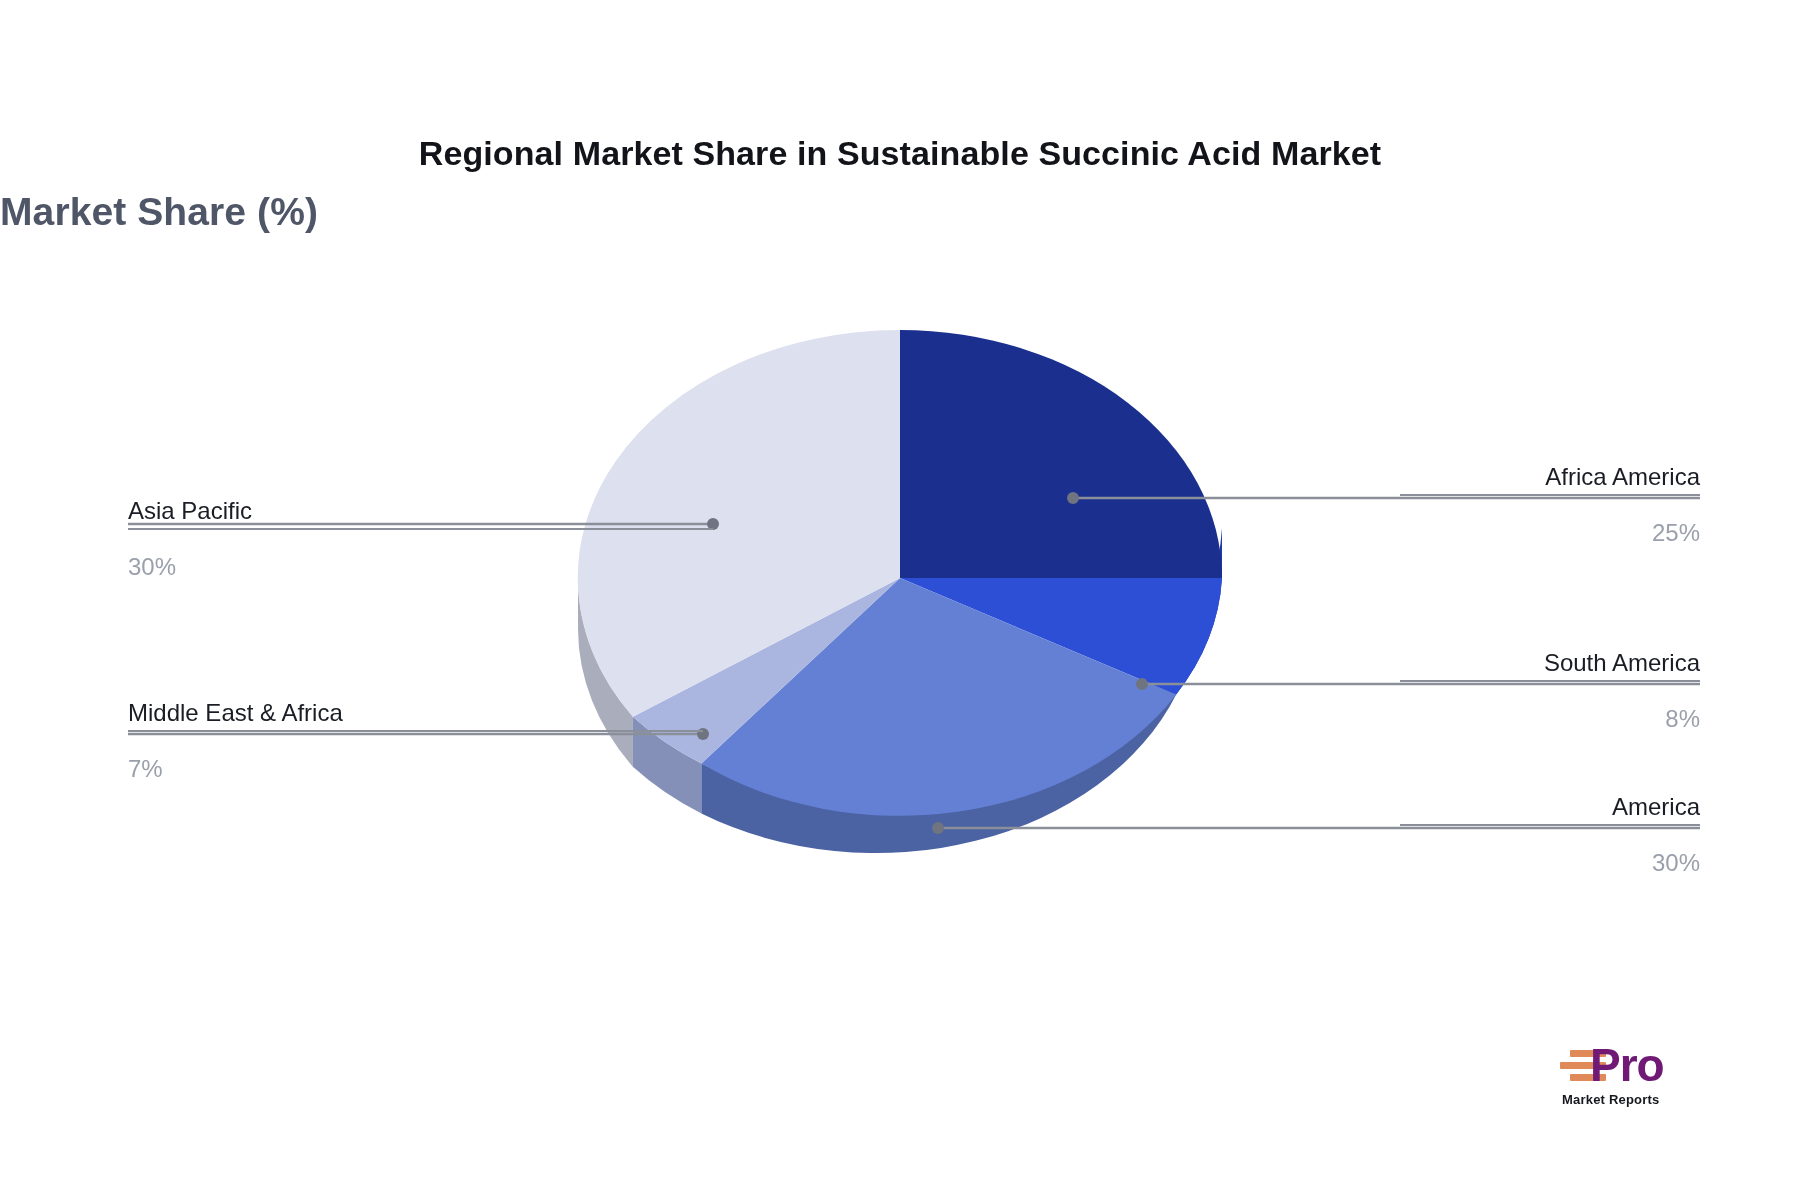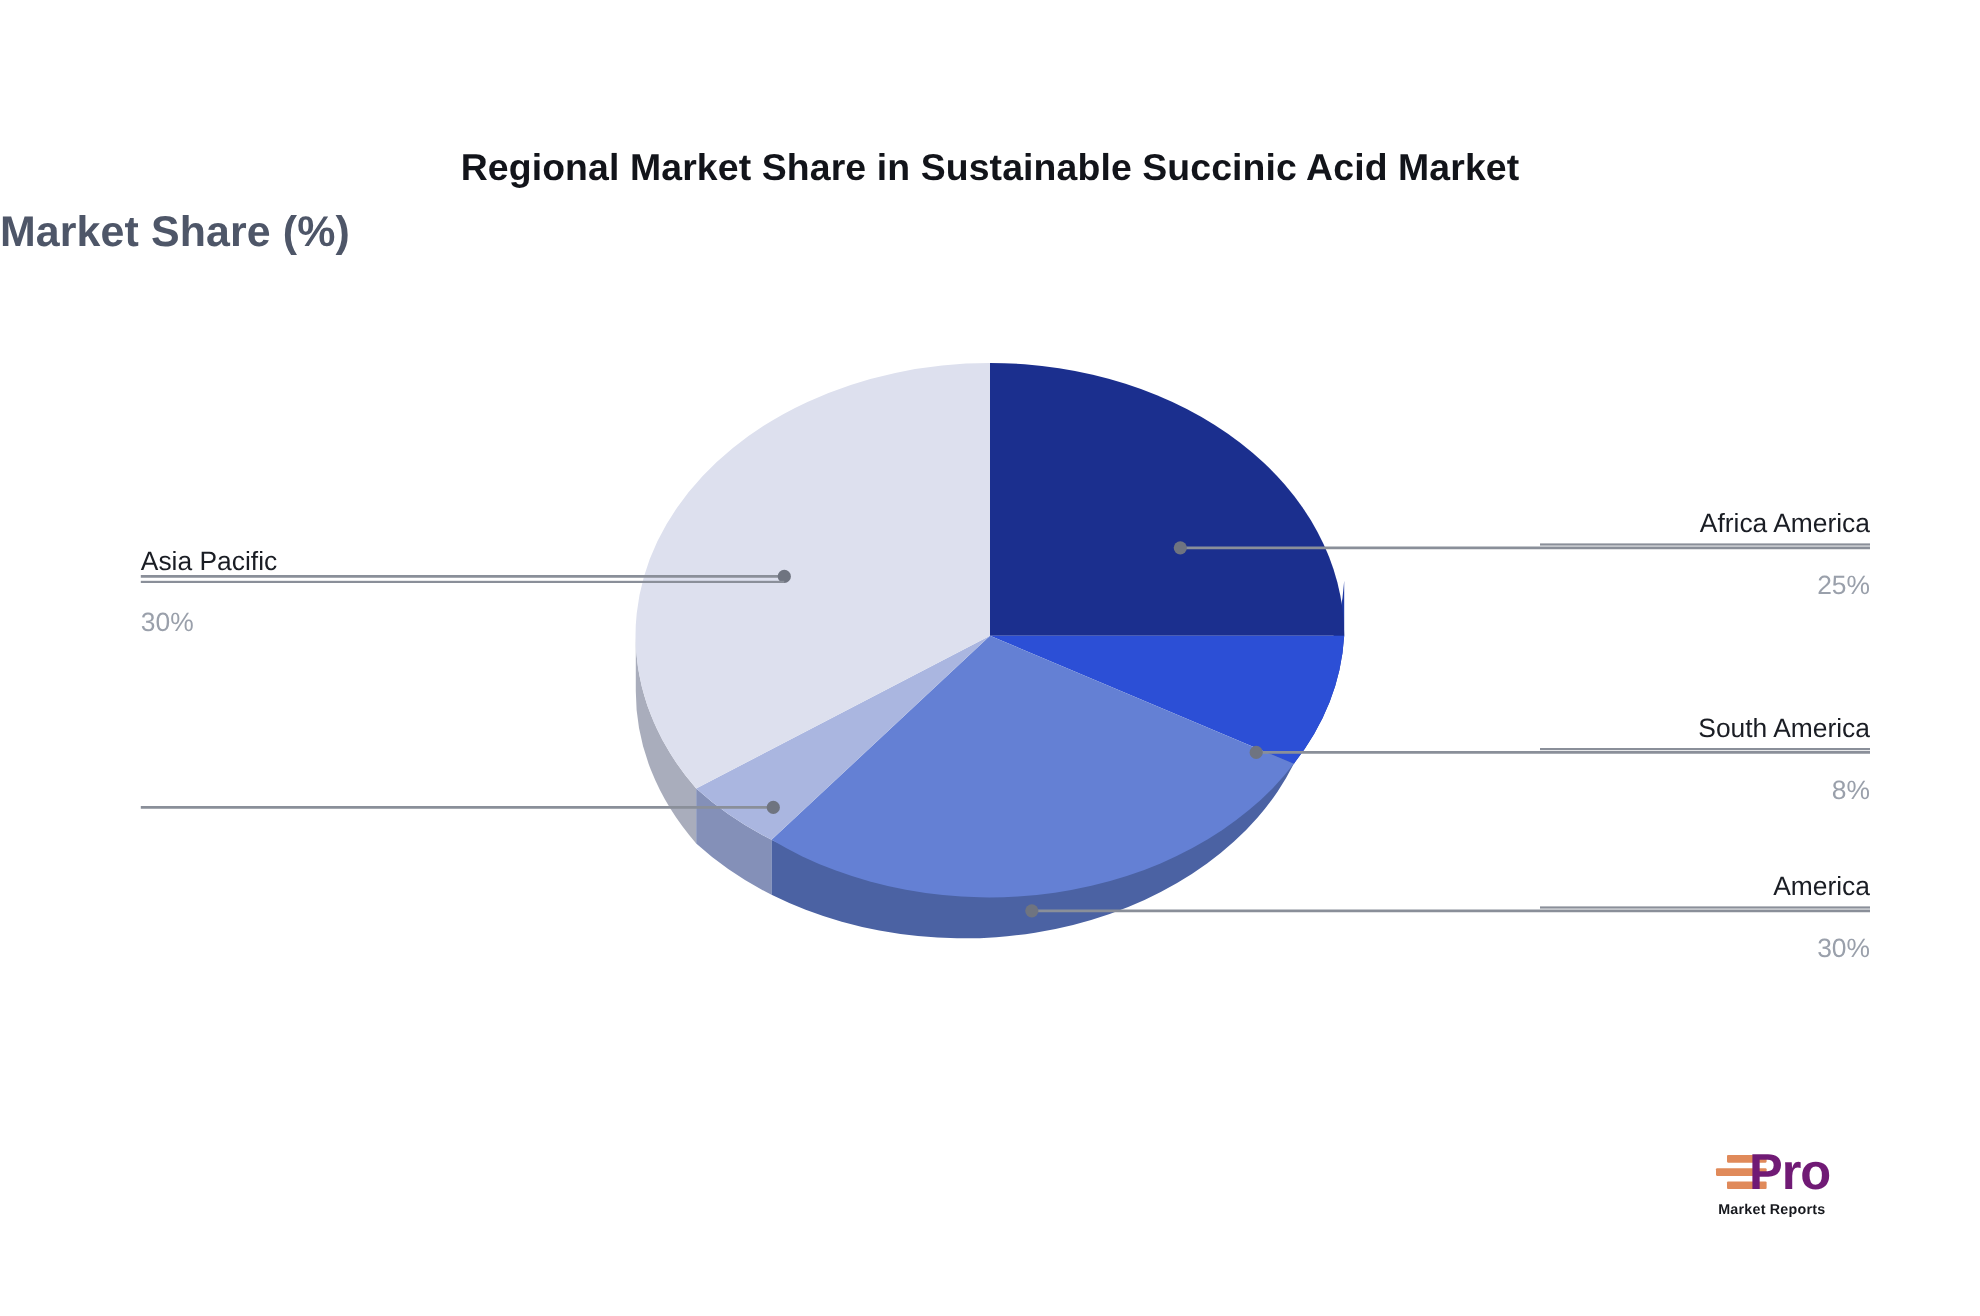--- a/index.html
+++ b/index.html
@@ -222,20 +222,25 @@
     <div class="ll-rule"></div>
     <div class="ll-value">30%</div>
   </div>
 
   <div class="leader-label left" style="left:128px; top:496px; width:585px;">
     <div class="ll-name">Asia Pacific</div>
     <div class="ll-rule"></div>
     <div class="ll-value">30%</div>
   </div>
 
+  <div class="leader-label left" style="left:128px; top:698px; width:575px;">
+    <div class="ll-name">Middle East &amp; Africa</div>
+    <div class="ll-rule"></div>
+    <div class="ll-value">7%</div>
+  </div>
 
   <div id="logo">
     <div class="logo-bars">
       <i class="bar1"></i>
       <i class="bar2"></i>
       <i class="bar3"></i>
     </div>
     <div class="logo-pro">Pro</div>
     <div class="logo-sub">Market Reports</div>
   </div>

